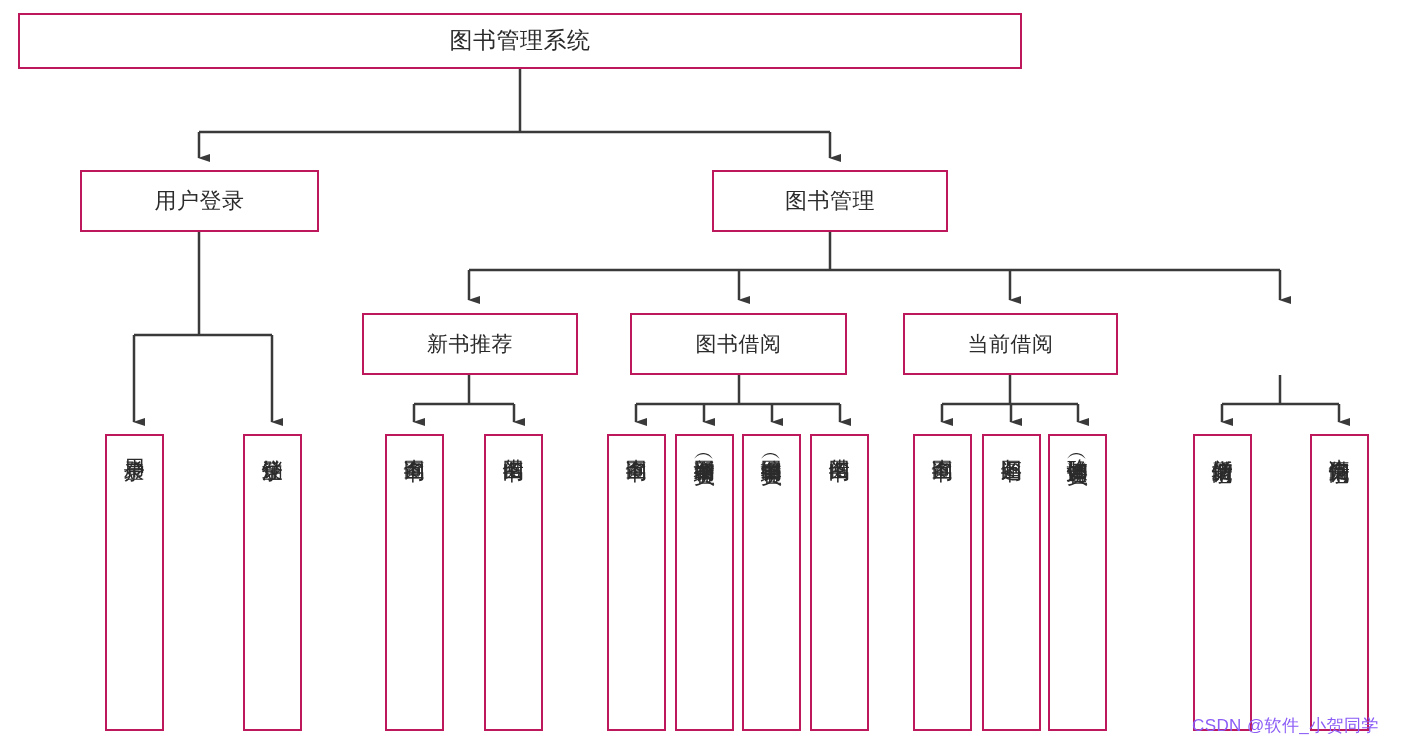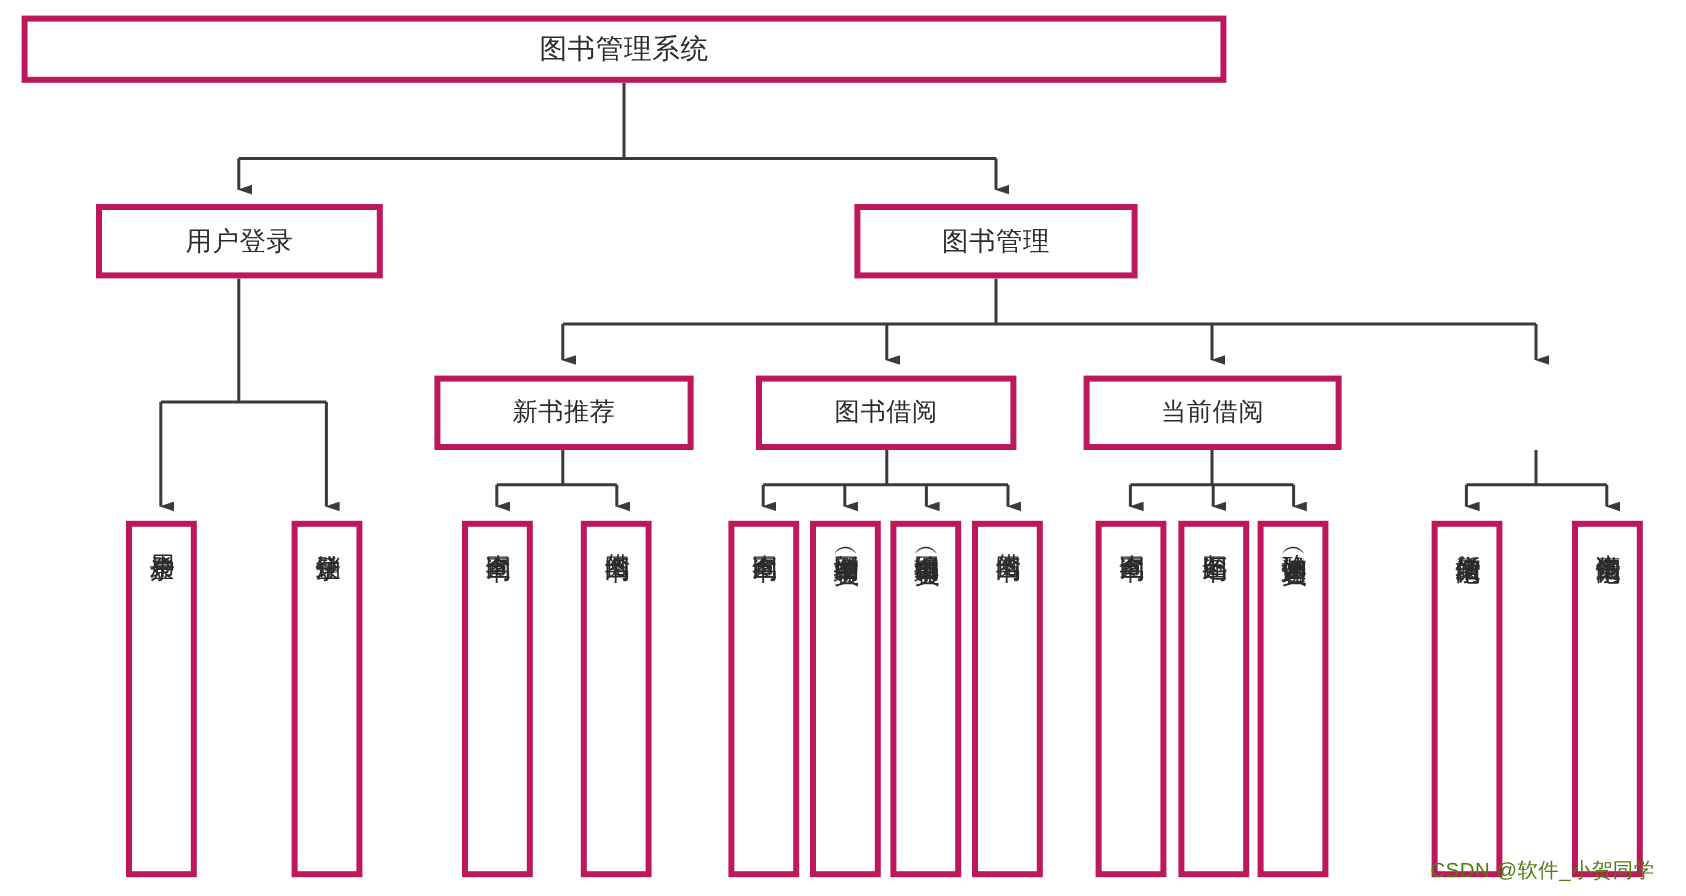--- a/index.html
+++ b/index.html
@@ -22,21 +22,21 @@
     left: 0;
     top: 0;
     width: 1405px;
     height: 747px;
     pointer-events: none;
   }
   .node {
     position: absolute;
     box-sizing: border-box;
     background: #ffffff;
-    border: 5px solid #be185d;
+    border: 2px solid #be185d;
     display: flex;
     align-items: center;
     justify-content: center;
     color: #2b2b2b;
   }
   .node-label {
     display: block;
     line-height: 1.18;
     letter-spacing: 0.5px;
     white-space: nowrap;
@@ -51,21 +51,21 @@
   .node.leaf .node-label {
     writing-mode: vertical-rl;
     text-orientation: upright;
     font-size: 21px;
     line-height: 1.32;
     letter-spacing: 1px;
     text-align: left;
   }
   .watermark {
     position: absolute;
-    color: #4d7c0f;
+    color: #8b5cf6;
     font-size: 17px;
     white-space: nowrap;
     letter-spacing: 0.4px;
   }
 </style>
 </head>
 <body>
 
 <div id="canvas">
 

